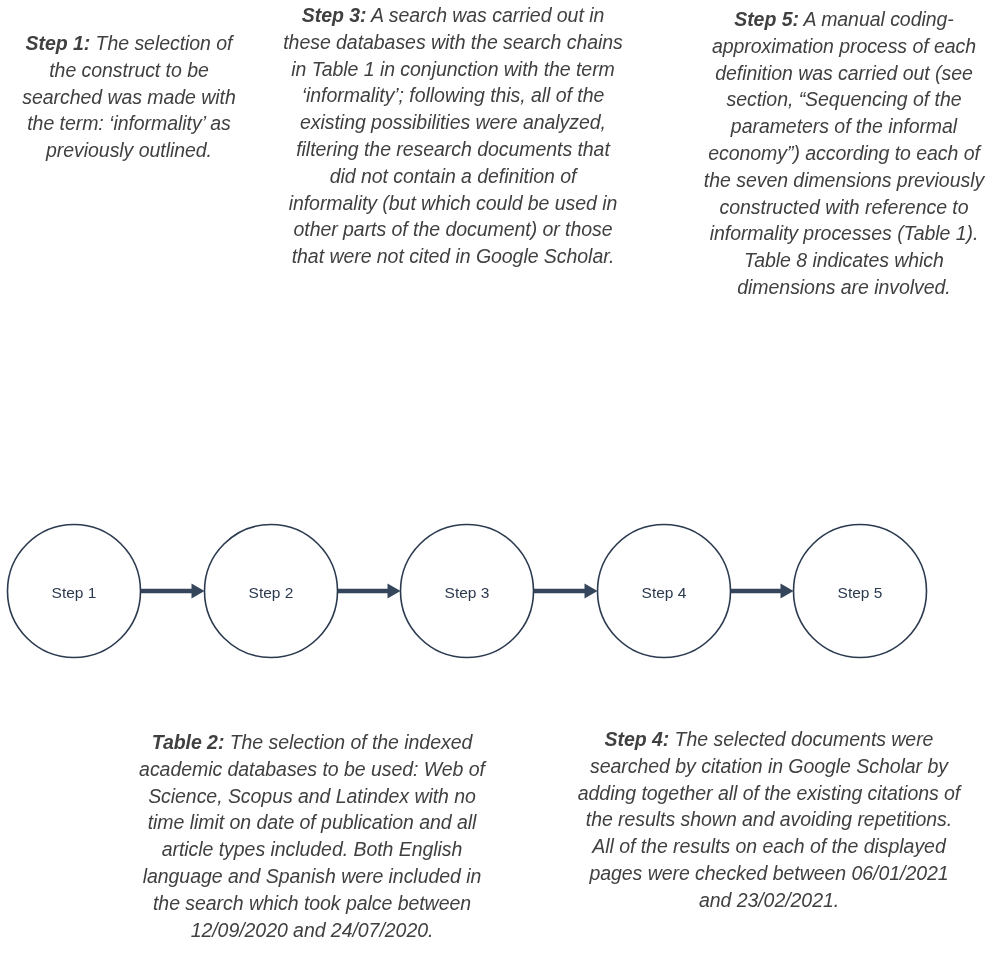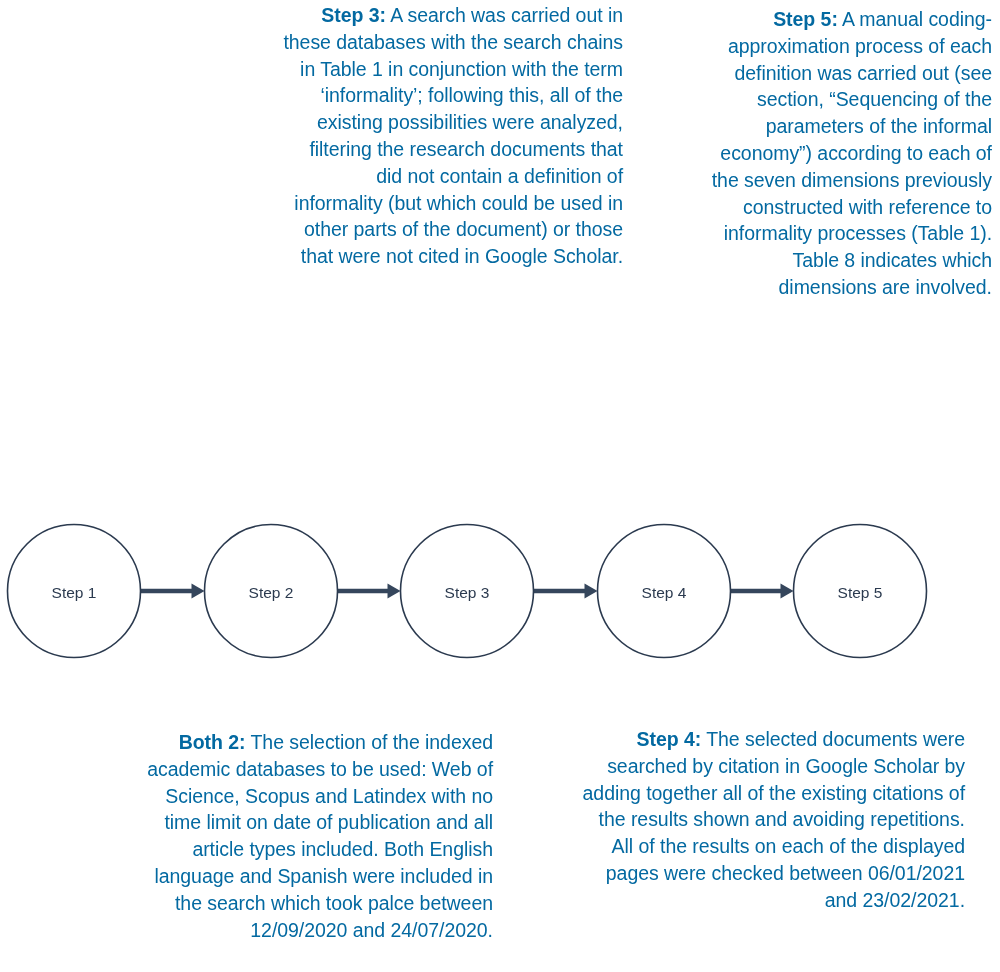--- a/index.html
+++ b/index.html
@@ -19,24 +19,25 @@
     background: #ffffff;
     overflow: hidden;
   }
 
   
   .step-note {
     position: absolute;
     font-family: "Liberation Sans", sans-serif;
     font-size: 19.5px;
     line-height: 26.8px;
-    color: #0369a1;
-    text-align: right;
+    color: #404040;
+    text-align: center;
     letter-spacing: -0.05px;
     white-space: normal;
+    font-style: italic;
   }
   .step-note .lbl {
     font-weight: bold;
   }
 
   #note-step1 { left: 22px;  top: 30px;  width: 214px; }
   #note-step3 { left: 283px; top: 2px;   width: 340px; }
   #note-step5 { left: 696px; top: 6px;   width: 296px; }
   #note-step2 { left: 131px; top: 729px; width: 362px; }
   #note-step4 { left: 528px; top: 726px; width: 392px; margin-left: 45px; }
@@ -71,20 +72,21 @@
   }
   .edge-head {
     fill: #35465c;
   }
 </style>
 </head>
 <body>
 
 <div id="canvas">
 
+  <div class="step-note" id="note-step1"><span class="lbl">Step 1:</span><span> The selection of the construct to be searched was made with the term: ‘informality’ as previously outlined.</span></div>
 
   <div class="step-note" id="note-step3"><span class="lbl">Step 3:</span><span> A search was carried out in these databases with the search chains in Table 1 in conjunction with the term ‘informality’; following this, all of the existing possibilities were analyzed, filtering the research documents that did not contain a definition of informality (but which could be used in other parts of the document) or those that were not cited in Google Scholar.</span></div>
 
   <div class="step-note" id="note-step5"><span class="lbl">Step 5:</span><span> A manual coding-approximation process of each definition was carried out (see section, “Sequencing of the parameters of the informal economy”) according to each of the seven dimensions previously constructed with reference to informality processes (Table 1). Table 8 indicates which dimensions are involved.</span></div>
 
   <div id="flow">
     <svg width="1000" height="175" viewBox="0 0 1000 175" xmlns="http://www.w3.org/2000/svg">
       <g id="edges-layer">
           <g>
             <line class="edge-shaft" x1="140.5" y1="86" x2="193.5" y2="86"></line>
@@ -121,17 +123,17 @@
             <text class="node-label" x="664" y="87">Step 4</text>
           </g>
           <g>
             <circle class="node-circle" cx="860" cy="86" r="66.5"></circle>
             <text class="node-label" x="860" y="87">Step 5</text>
           </g>
         </g>
     </svg>
   </div>
 
-  <div class="step-note" id="note-step2"><span class="lbl">Both 2:</span><span> The selection of the indexed academic databases to be used: Web of Science, Scopus and Latindex with no time limit on date of publication and all article types included. Both English language and Spanish were included in the search  which took palce between 12/09/2020 and 24/07/2020.</span></div>
+  <div class="step-note" id="note-step2"><span class="lbl">Table 2:</span><span> The selection of the indexed academic databases to be used: Web of Science, Scopus and Latindex with no time limit on date of publication and all article types included. Both English language and Spanish were included in the search  which took palce between 12/09/2020 and 24/07/2020.</span></div>
 
   <div class="step-note" id="note-step4"><span class="lbl">Step 4:</span><span> The selected documents were searched by citation in Google Scholar by adding together all of the existing citations of the results shown and avoiding repetitions. All of the results on each of the displayed pages were checked between 06/01/2021 and 23/02/2021.</span></div>
 
 </div>
 
 </body></html>

